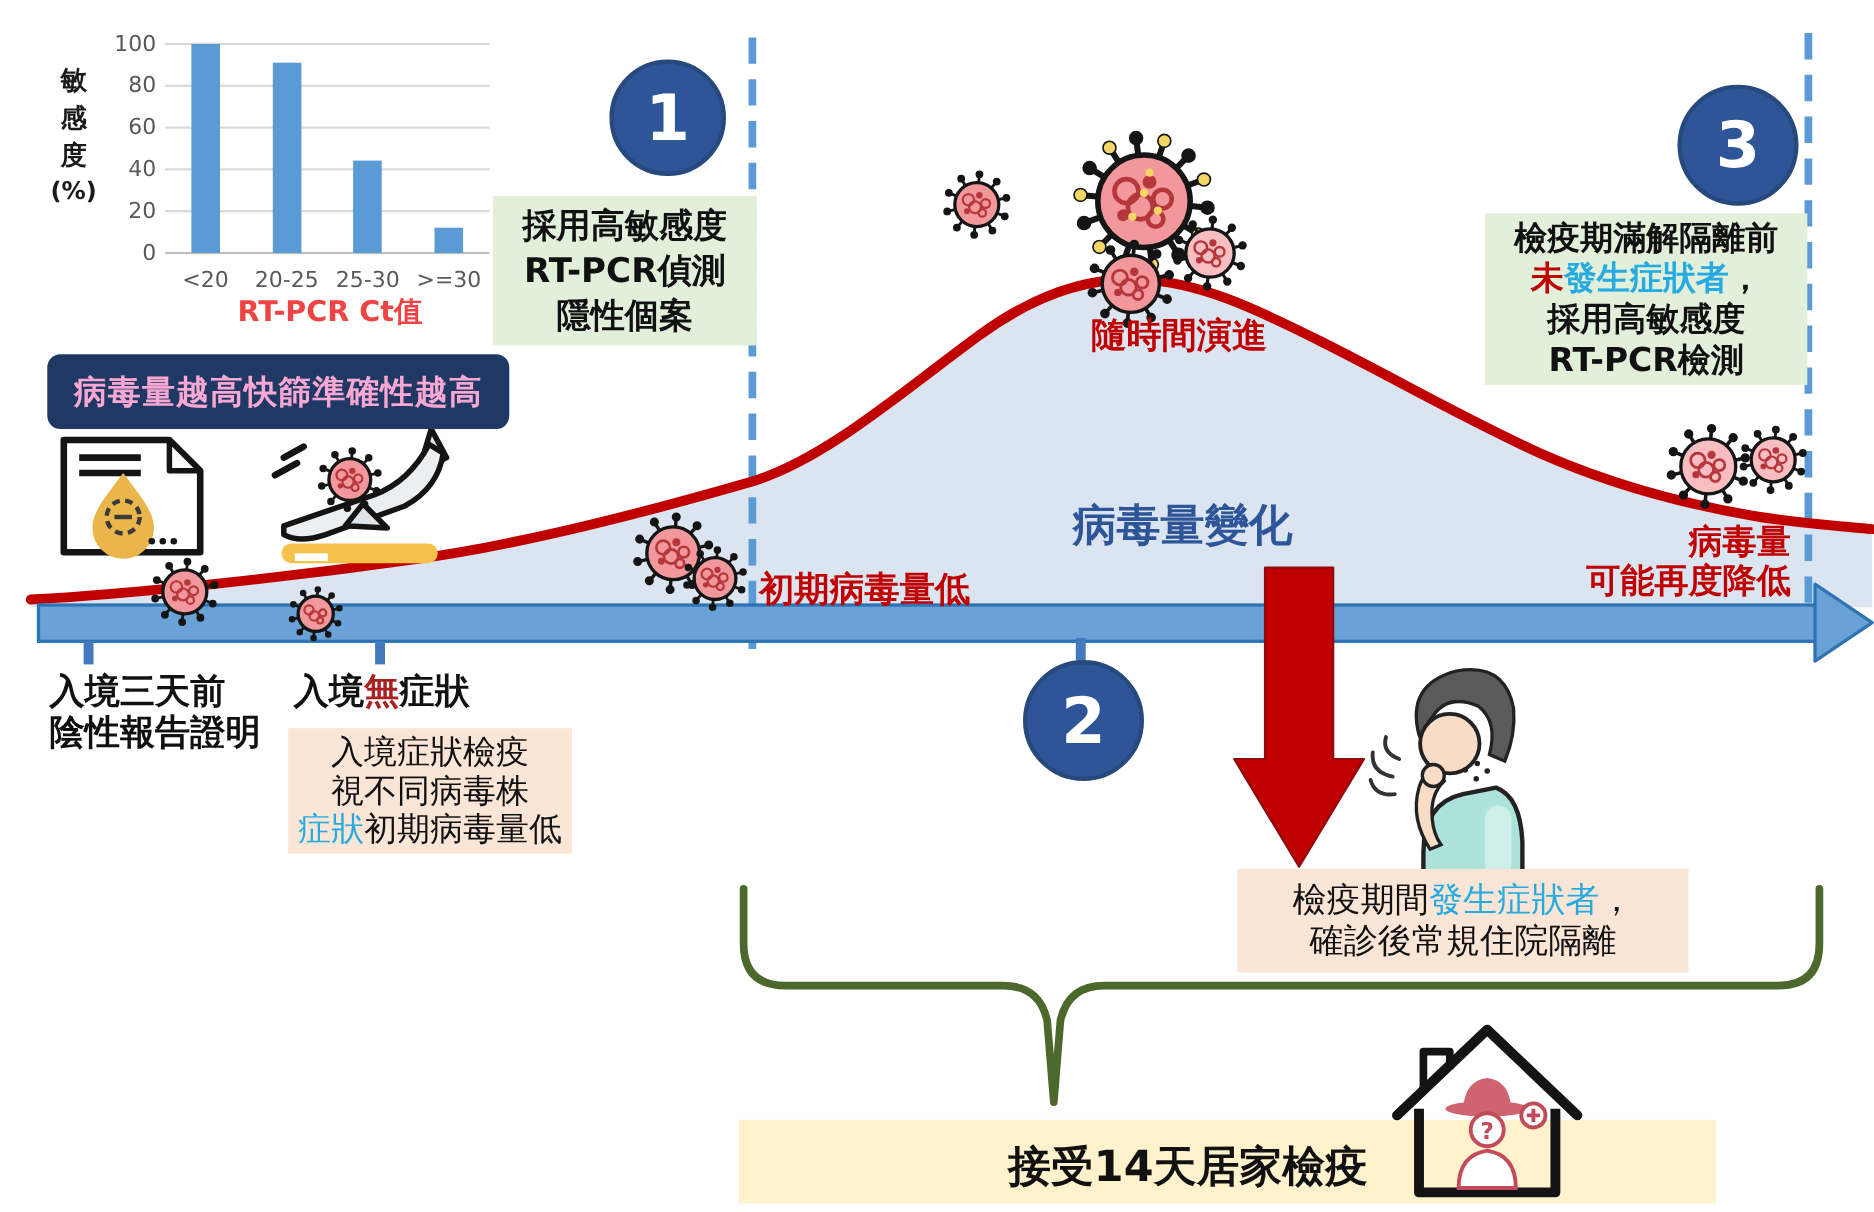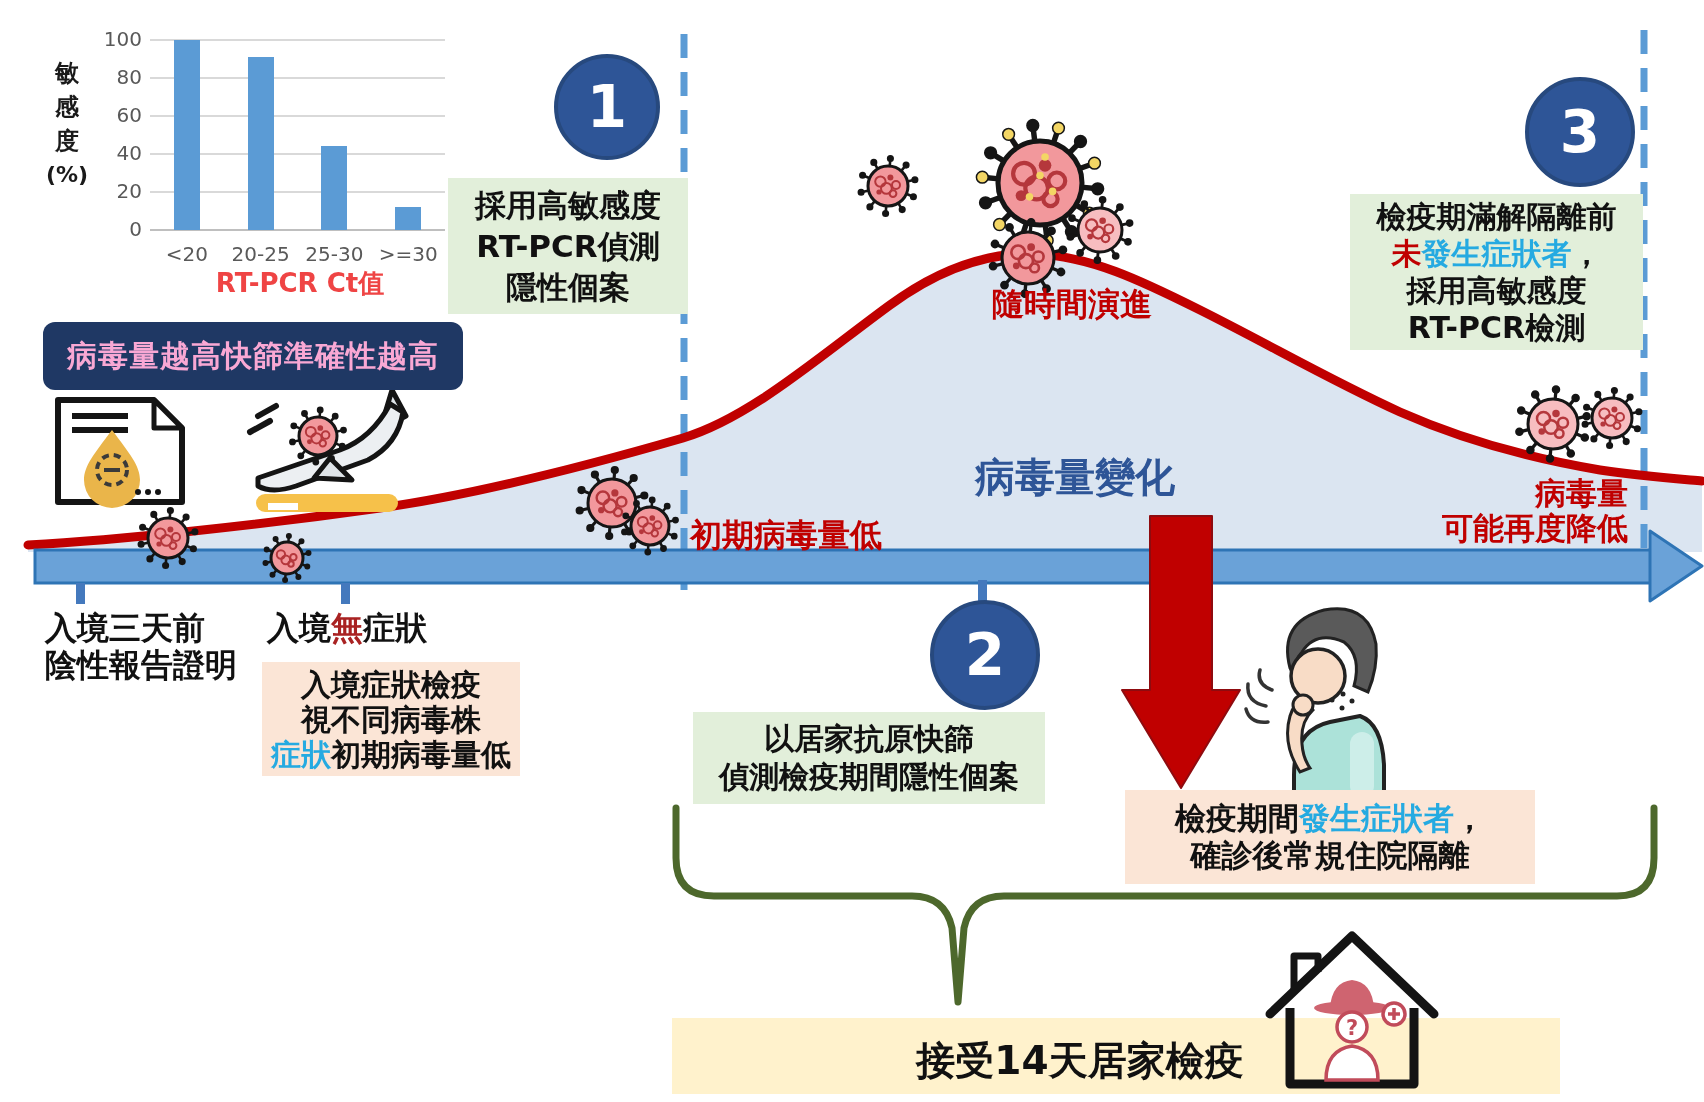--- a/index.html
+++ b/index.html
@@ -32,21 +32,21 @@
   .numcircle{background:var(--blue_label);border:4px solid #27497e;border-radius:50%;
              color:#fff;display:flex;align-items:center;justify-content:center;
              font-size:58px;font-weight:700;box-sizing:border-box;}
   #circle1{left:554px;top:54px;width:106px;height:106px;}
   #circle2{left:930px;top:600px;width:110px;height:110px;}
   #circle3{left:1525px;top:77px;width:110px;height:110px;}
   
   .gbox{background:var(--green_box);display:flex;flex-direction:column;align-items:center;
         justify-content:center;text-align:center;color:#111;font-weight:700;}
   .pbox{background:var(--pink_box);display:flex;flex-direction:column;align-items:center;
-        justify-content:center;text-align:center;color:#111;font-weight:700;}
+        justify-content:center;text-align:center;color:#111;font-weight:400;}
   #gbox1{left:448px;top:178px;width:240px;height:136px;font-size:31px;line-height:41px;}
   #gbox2{left:693px;top:712px;width:352px;height:92px;font-size:30px;line-height:38px;}
   #gbox3{left:1350px;top:194px;width:293px;height:156px;font-size:30px;line-height:37px;}
   #pbox1{left:262px;top:662px;width:258px;height:114px;font-size:30px;line-height:35px;}
   #pbox2{left:1125px;top:790px;width:410px;height:94px;font-size:31px;line-height:37px;}
   .ybox{left:672px;top:1018px;width:888px;height:76px;background:var(--yellow_box);}
   #btext{left:640px;top:1034px;width:880px;text-align:center;font-size:39px;font-weight:700;color:#111;}
   
   .red-ann{color:var(--red);font-weight:700;}
   .t-red{color:var(--red);} .t-darkred{color:#a92222;} .t-cyan{color:var(--cyan);}
@@ -484,24 +484,20 @@
     </div>
   <div id="circle3" class="abs txt numcircle">
     <span>3</span>
     </div>
 
   <div id="gbox1" class="abs txt gbox">
     <div>採用高敏感度</div>
     <div>RT-PCR偵測</div>
     <div>隱性個案</div>
   </div>
-  <div id="gbox2" class="abs txt gbox">
-    <div>以居家抗原快篩</div>
-    <div>偵測檢疫期間隱性個案</div>
-  </div>
   <div id="gbox3" class="abs txt gbox">
     <div>檢疫期滿解隔離前</div>
     <div>
       <span class="t-red">未</span><span class="t-cyan">發生症狀者</span><span>，</span>
     </div>
     <div>採用高敏感度</div>
     <div>RT-PCR檢測</div>
   </div>
 
   <div id="pbox1" class="abs txt pbox">

